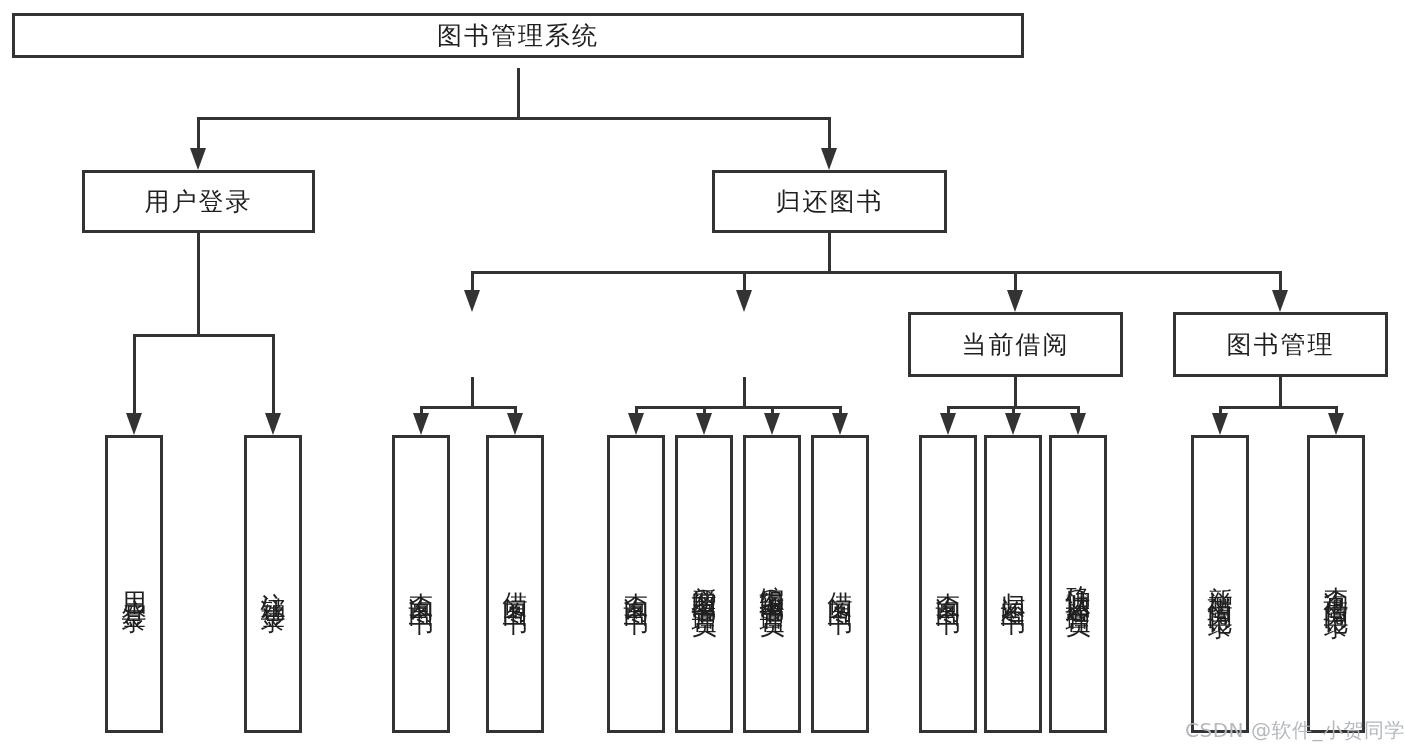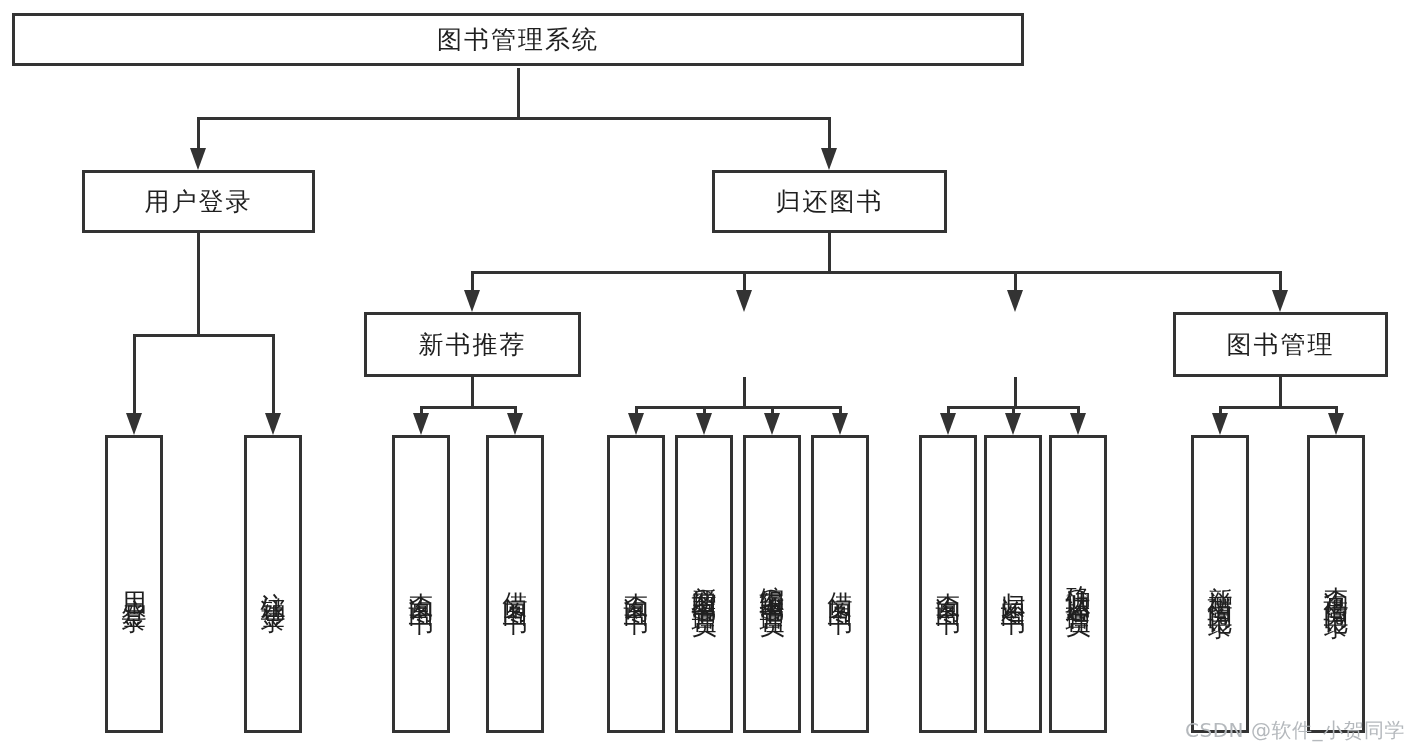--- a/index.html
+++ b/index.html
@@ -91,33 +91,33 @@
   <div class="vline" style="left:1076.5px;top:406px;height:9px;"></div>
   <div class="arrow" style="left:1070px;top:413px;"></div>
 
   <div class="vline" style="left:1278.5px;top:377px;height:31px;"></div>
   <div class="hline" style="left:1218.5px;top:405.5px;width:119px;"></div>
   <div class="vline" style="left:1218.5px;top:406px;height:9px;"></div>
   <div class="arrow" style="left:1212px;top:413px;"></div>
   <div class="vline" style="left:1334.5px;top:406px;height:9px;"></div>
   <div class="arrow" style="left:1328px;top:413px;"></div>
 
-  <div class="node" style="left:12px;top:13px;width:1012px;height:53px;">
+  <div class="node" style="left:12px;top:13px;width:1012px;height:45px;">
     <span class="lbl">图书管理系统</span>
   </div>
 
   <div class="node" style="left:82px;top:170px;width:233px;height:63px;">
     <span class="lbl">用户登录</span>
   </div>
   <div class="node" style="left:712px;top:170px;width:235px;height:63px;">
     <span class="lbl">归还图书</span>
   </div>
 
-  <div class="node" style="left:364px;top:312px;width:217px;height:65px;">
-    <span class="lbl">新书推荐</span>
+  <div class="node" style="left:908px;top:312px;width:215px;height:65px;">
+    <span class="lbl">当前借阅</span>
   </div>
   <div class="node" style="left:1173px;top:312px;width:215px;height:65px;">
     <span class="lbl">图书管理</span>
   </div>
 
   <div class="node leaf" style="left:105px;top:435px;width:58px;height:298px;">
     <span class="lbl">用户登录</span>
   </div>
   <div class="node leaf" style="left:244px;top:435px;width:58px;height:298px;">
     <span class="lbl">注销登录</span>

